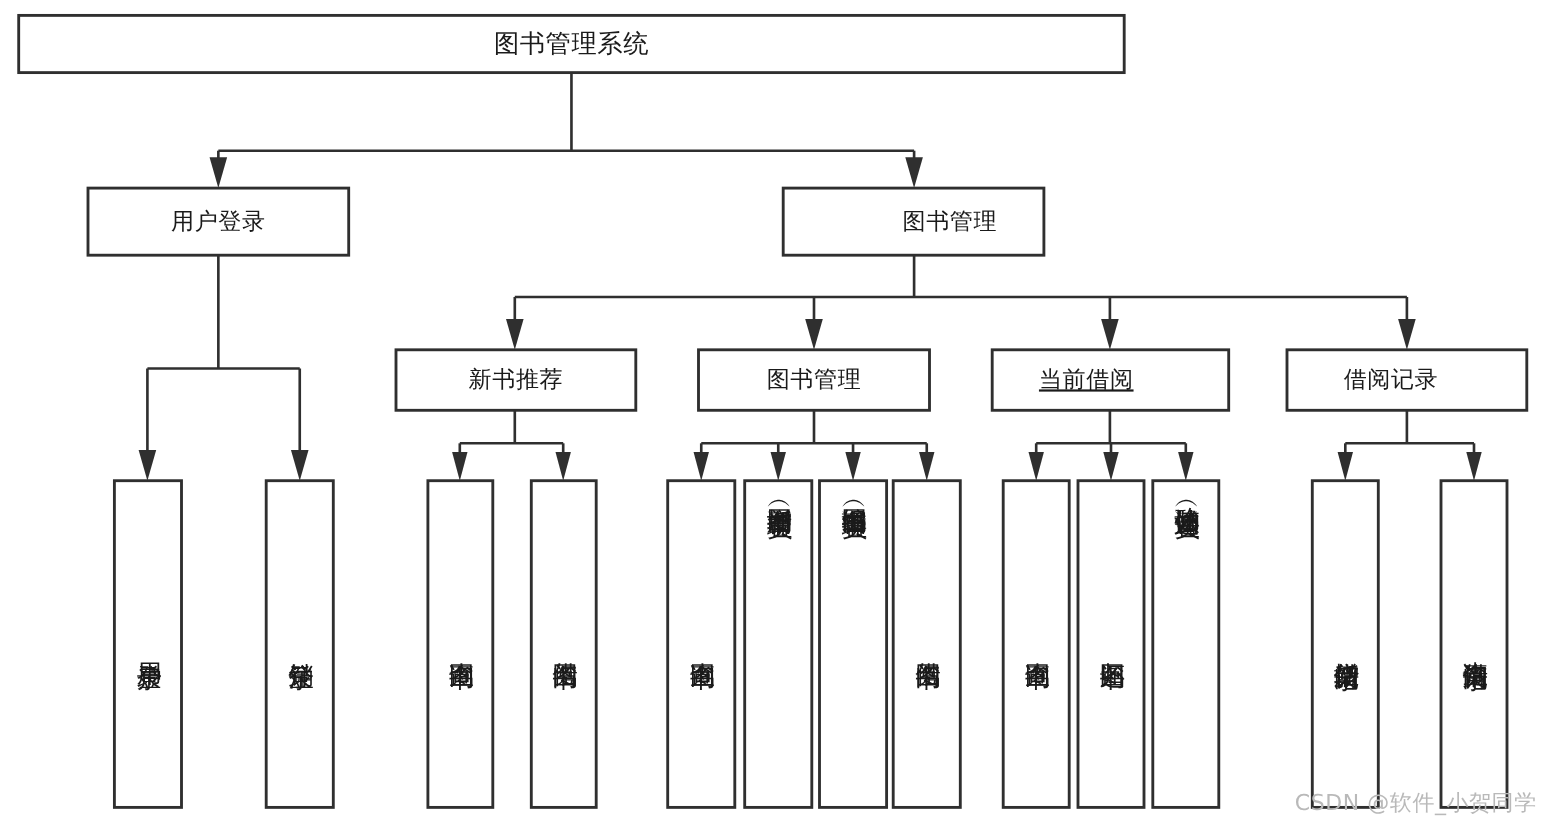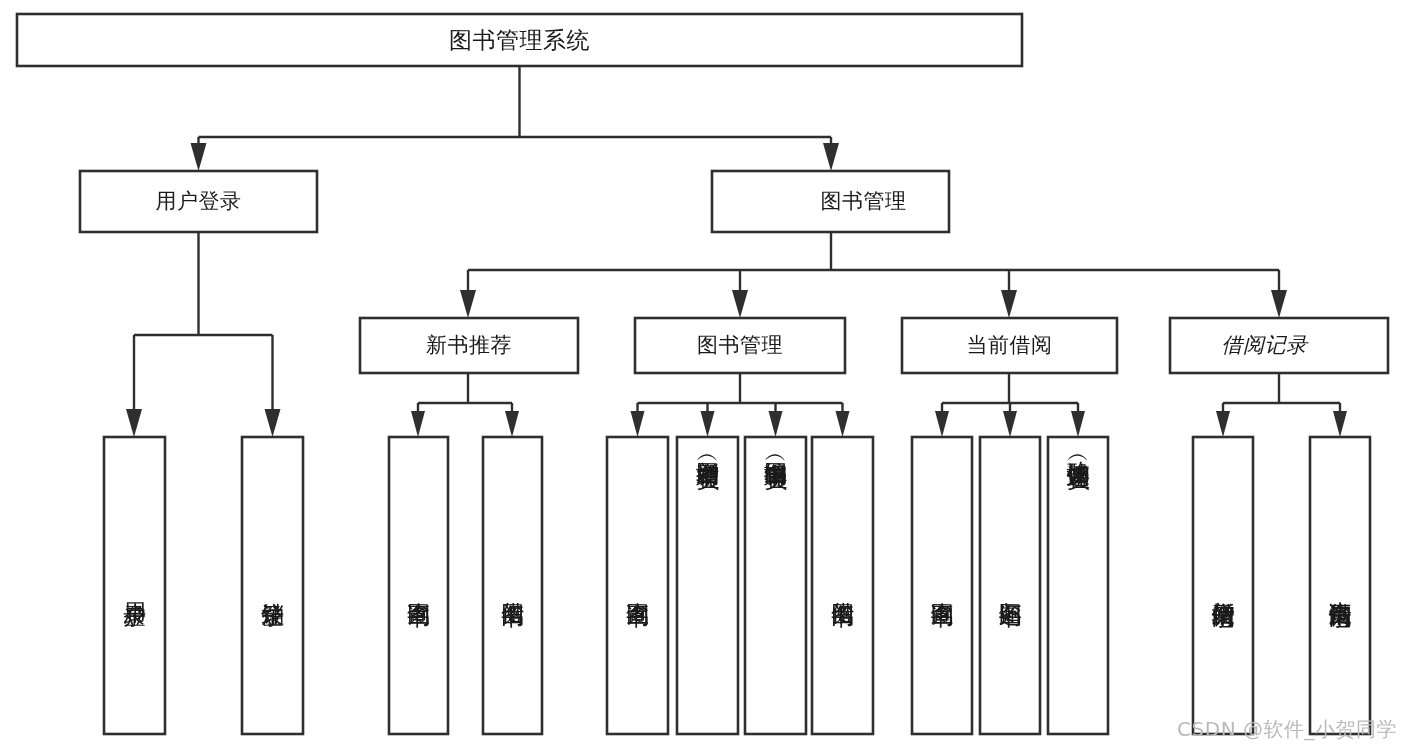--- a/index.html
+++ b/index.html
@@ -175,22 +175,22 @@
 
   </svg>
 
   <div class="node-label" style="left:17px; top:14px; width:1005px; height:52px; font-size:23px;">图书管理系统</div>
 
   <div class="node-label" style="left:80px; top:171px; width:237px; height:61px;">用户登录</div>
   <div class="node-label" style="left:712px; top:171px; width:237px; height:61px;padding-left:33px;">图书管理</div>
 
   <div class="node-label" style="left:360px; top:318px; width:218px; height:55px;border-radius:13px;">新书推荐</div>
   <div class="node-label" style="left:635px; top:318px; width:210px; height:55px;">图书管理</div>
-  <div class="node-label" style="left:902px; top:318px; width:215px; height:55px;">当前借阅</div>
-  <div class="node-label" style="left:1170px; top:318px; width:189px; height:55px;font-style:italic;">借阅记录</div>
+  <div class="node-label" style="left:880px; top:318px; width:215px; height:55px;text-decoration:underline;">当前借阅</div>
+  <div class="node-label" style="left:1170px; top:318px; width:189px; height:55px;">借阅记录</div>
 
   <div class="leaf-label" style="left:104px; top:437px; width:61px; height:297px;">用户登录</div>
   <div class="leaf-label" style="left:242px; top:437px; width:61px; height:297px;">注销登录</div>
 
   <div class="leaf-label" style="left:389px; top:437px; width:59px; height:297px;">查询图书</div>
   <div class="leaf-label" style="left:483px; top:437px; width:59px; height:297px;">借阅图书</div>
 
   <div class="leaf-label" style="left:607px; top:437px; width:61px; height:297px;">查询图书</div>
   <div class="leaf-label" style="left:677px; top:437px; width:61px; height:297px; justify-content:flex-start; padding-top:6px; box-sizing:border-box;">新增图书（管理员）</div>
   <div class="leaf-label" style="left:745px; top:437px; width:61px; height:297px; justify-content:flex-start; padding-top:6px; box-sizing:border-box;">编辑图书（管理员）</div>

